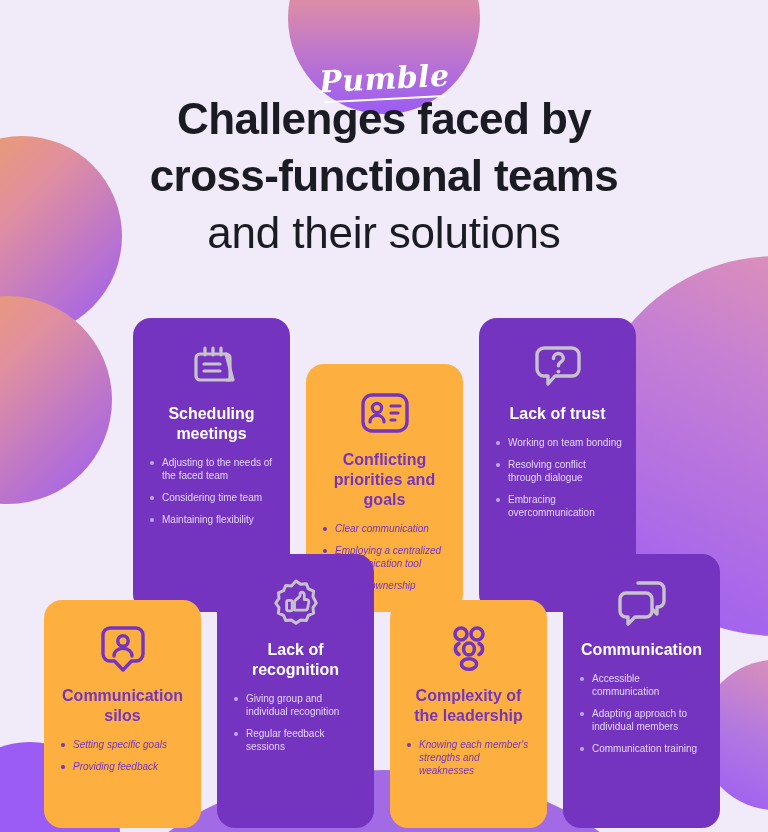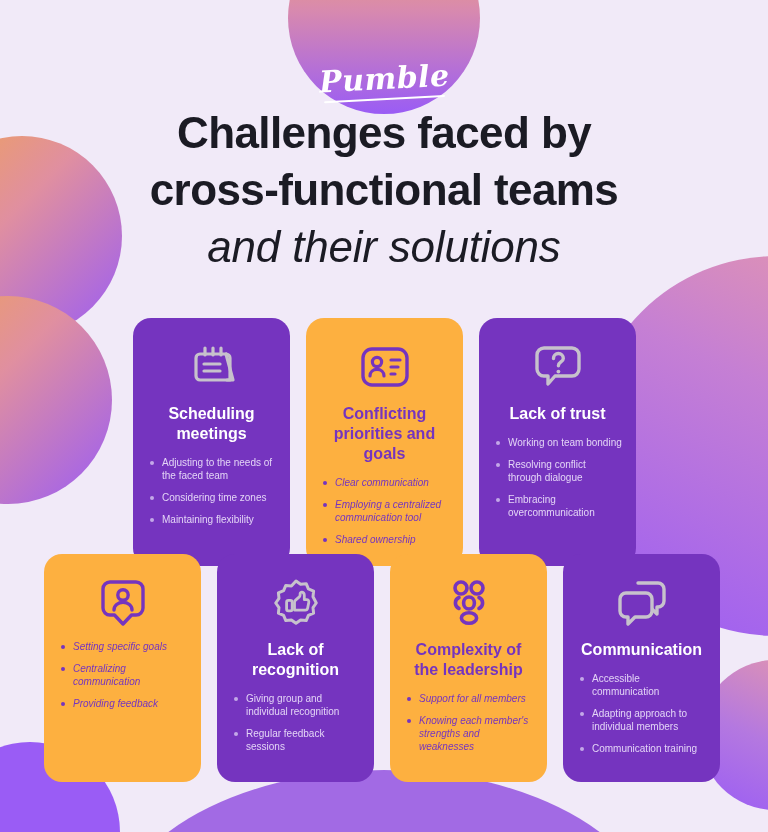--- a/index.html
+++ b/index.html
@@ -102,35 +102,34 @@
     right: 6px;
     bottom: -4px;
     height: 2.5px;
     background: #ffffff;
     border-radius: 2px;
   }
 
   .title-block {
     position: absolute;
     left: 0;
-    top: 104px;
+    top: 90px;
     width: 768px;
     text-align: center;
   }
   .title-line {
     color: #1b1b24;
     font-size: 44px;
     font-weight: bold;
     line-height: 57px;
     letter-spacing: -0.6px;
   }
   .title-line.regular {
     font-weight: normal;
     letter-spacing: -0.2px;
-    font-style: italic;
   }
 
   
   .row {
     position: absolute;
     display: flex;
     justify-content: center;
   }
   .row-1 {
     left: 133px;
@@ -153,20 +152,21 @@
     align-items: center;
   }
   .row-1 .card { min-height: 222px; }
   .row-2 .card { min-height: 228px; }
 
   .card.purple {
     background: #7534bf;
   }
   .card.orange {
     background: #fdb040;
+    margin-top: 46px;
   }
 
   .card-icon {
     height: 54px;
     display: flex;
     align-items: center;
     justify-content: center;
     margin-bottom: 10px;
   }
   .card-title {
@@ -239,21 +239,21 @@
         <svg class="icon-svg" width="52" height="50" viewBox="0 0 52 50" fill="none">
           <path d="M14 12h26a4 4 0 0 1 4 4v22H14a4 4 0 0 1-4-4V16a4 4 0 0 1 4-4Z" stroke="#c7c2cc" stroke-width="3.2" stroke-linejoin="round"></path>
           <path d="M40 12l7 26h-6" stroke="#c7c2cc" stroke-width="3.2" stroke-linejoin="round" stroke-linecap="round"></path>
           <path d="M19 13V6M27 13V6M35 13V6" stroke="#c7c2cc" stroke-width="3.2" stroke-linecap="round"></path>
           <path d="M18 22h16M18 29h16" stroke="#c7c2cc" stroke-width="3.2" stroke-linecap="round"></path>
         </svg>
       </div>
       <div class="card-title">Scheduling meetings</div>
       <ul class="bullets">
         <li>Adjusting to the needs of the faced team</li>
-        <li>Considering time zones</li>
+        <li>Considering time team</li>
         <li>Maintaining flexibility</li>
       </ul>
     </div>
 
     <div class="card orange">
       <div class="card-icon">
         <svg class="icon-svg" width="52" height="46" viewBox="0 0 52 46" fill="none">
           <rect x="4" y="5" width="44" height="36" rx="9" stroke="#7534bf" stroke-width="3.4"></rect>
           <circle cx="18" cy="18" r="4.6" stroke="#7534bf" stroke-width="3.2"></circle>
           <path d="M11 32c0-4 3.2-6.6 7-6.6s7 2.6 7 6.6" stroke="#7534bf" stroke-width="3.2" stroke-linecap="round"></path>
@@ -289,23 +289,23 @@
   <div class="row row-2">
 
     <div class="card orange">
       <div class="card-icon">
         <svg class="icon-svg" width="48" height="50" viewBox="0 0 48 50" fill="none">
           <path d="M11 4h26a7 7 0 0 1 7 7v19a7 7 0 0 1-7 7h-4.5L24 46l-8.5-9H11a7 7 0 0 1-7-7V11a7 7 0 0 1 7-7Z" stroke="#7534bf" stroke-width="3.4" stroke-linejoin="round"></path>
           <circle cx="24" cy="17" r="5.2" stroke="#7534bf" stroke-width="3.4"></circle>
           <path d="M15 32c0-4.6 4-7.6 9-7.6s9 3 9 7.6" stroke="#7534bf" stroke-width="3.4" stroke-linecap="round"></path>
         </svg>
       </div>
+      <div class="card-title">Communication silos</div>
       <ul class="bullets">
         <li>Setting specific goals</li>
-        <li>Centralizing communication</li>
         <li>Providing feedback</li>
       </ul>
     </div>
 
     <div class="card purple">
       <div class="card-icon">
         <svg class="icon-svg" width="50" height="50" viewBox="0 0 50 50" fill="none">
           <path d="M25 3l4.6 3.3 5.6-.6 2.2 5.2 5.2 2.2-.6 5.6L45.3 25l-3.3 4.6.6 5.6-5.2 2.2-2.2 5.2-5.6-.6L25 45.3l-4.6-3.3-5.6.6-2.2-5.2-5.2-2.2.6-5.6L4.7 25l3.3-4.6-.6-5.6 5.2-2.2 2.2-5.2 5.6.6L25 3Z" stroke="#c7c2cc" stroke-width="3" stroke-linejoin="round"></path>
           <path d="M23.5 31.5v-7.1c0-.9.4-1.7 1.1-2.3l3.7-3.2c.5-.5.8-1.1.8-1.8v-1.4c0-1 .9-1.7 1.9-1.5 1.4.3 2.3 1.6 2.3 3v4.5h2.4c1.4 0 2.4 1.2 2.1 2.6l-1.2 5.9c-.2 1.1-1.2 1.9-2.3 1.9h-10.8Z" stroke="#c7c2cc" stroke-width="2.8" stroke-linejoin="round"></path>
           <rect x="15.6" y="22.4" width="5.6" height="10.4" rx="1.8" stroke="#c7c2cc" stroke-width="2.8"></rect>
@@ -324,21 +324,20 @@
           <circle cx="18" cy="10" r="6" stroke="#7534bf" stroke-width="3.6"></circle>
           <circle cx="34" cy="10" r="6" stroke="#7534bf" stroke-width="3.6"></circle>
           <ellipse cx="26" cy="25" rx="5.4" ry="6" stroke="#7534bf" stroke-width="3.6"></ellipse>
           <path d="M16 19.5a6 6 0 0 0 0 11" stroke="#7534bf" stroke-width="3.6" stroke-linecap="round"></path>
           <path d="M36 19.5a6 6 0 0 1 0 11" stroke="#7534bf" stroke-width="3.6" stroke-linecap="round"></path>
           <ellipse cx="26" cy="40" rx="7.6" ry="5.2" stroke="#7534bf" stroke-width="3.6"></ellipse>
         </svg>
       </div>
       <div class="card-title">Complexity of the leadership</div>
       <ul class="bullets">
-        <li>Support for all members</li>
         <li>Knowing each member's strengths and weaknesses</li>
       </ul>
     </div>
 
     <div class="card purple">
       <div class="card-icon">
         <svg class="icon-svg" width="52" height="48" viewBox="0 0 52 48" fill="none">
           <path d="M22 4h20a6 6 0 0 1 6 6v12a6 6 0 0 1-6 6h-1v7l-7-7" stroke="#c7c2cc" stroke-width="3.4" stroke-linejoin="round" stroke-linecap="round"></path>
           <path d="M10 14h20a6 6 0 0 1 6 6v12a6 6 0 0 1-6 6H19l-7 7v-7h-2a6 6 0 0 1-6-6V20a6 6 0 0 1 6-6Z" fill="#7534bf" stroke="#c7c2cc" stroke-width="3.4" stroke-linejoin="round"></path>
         </svg>

